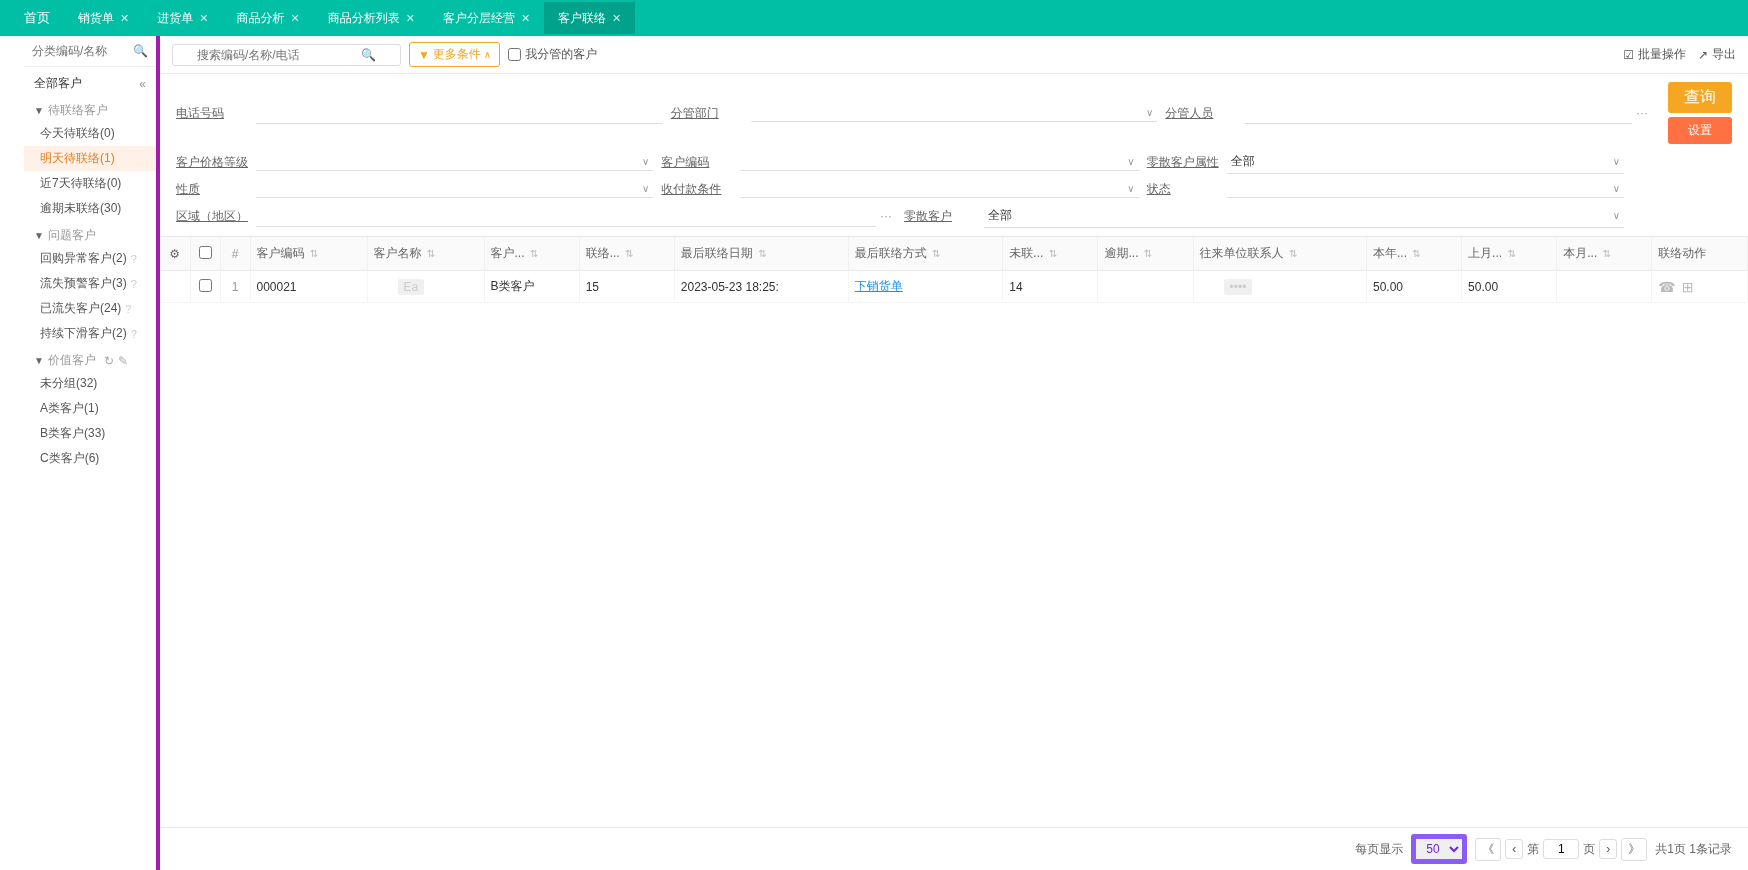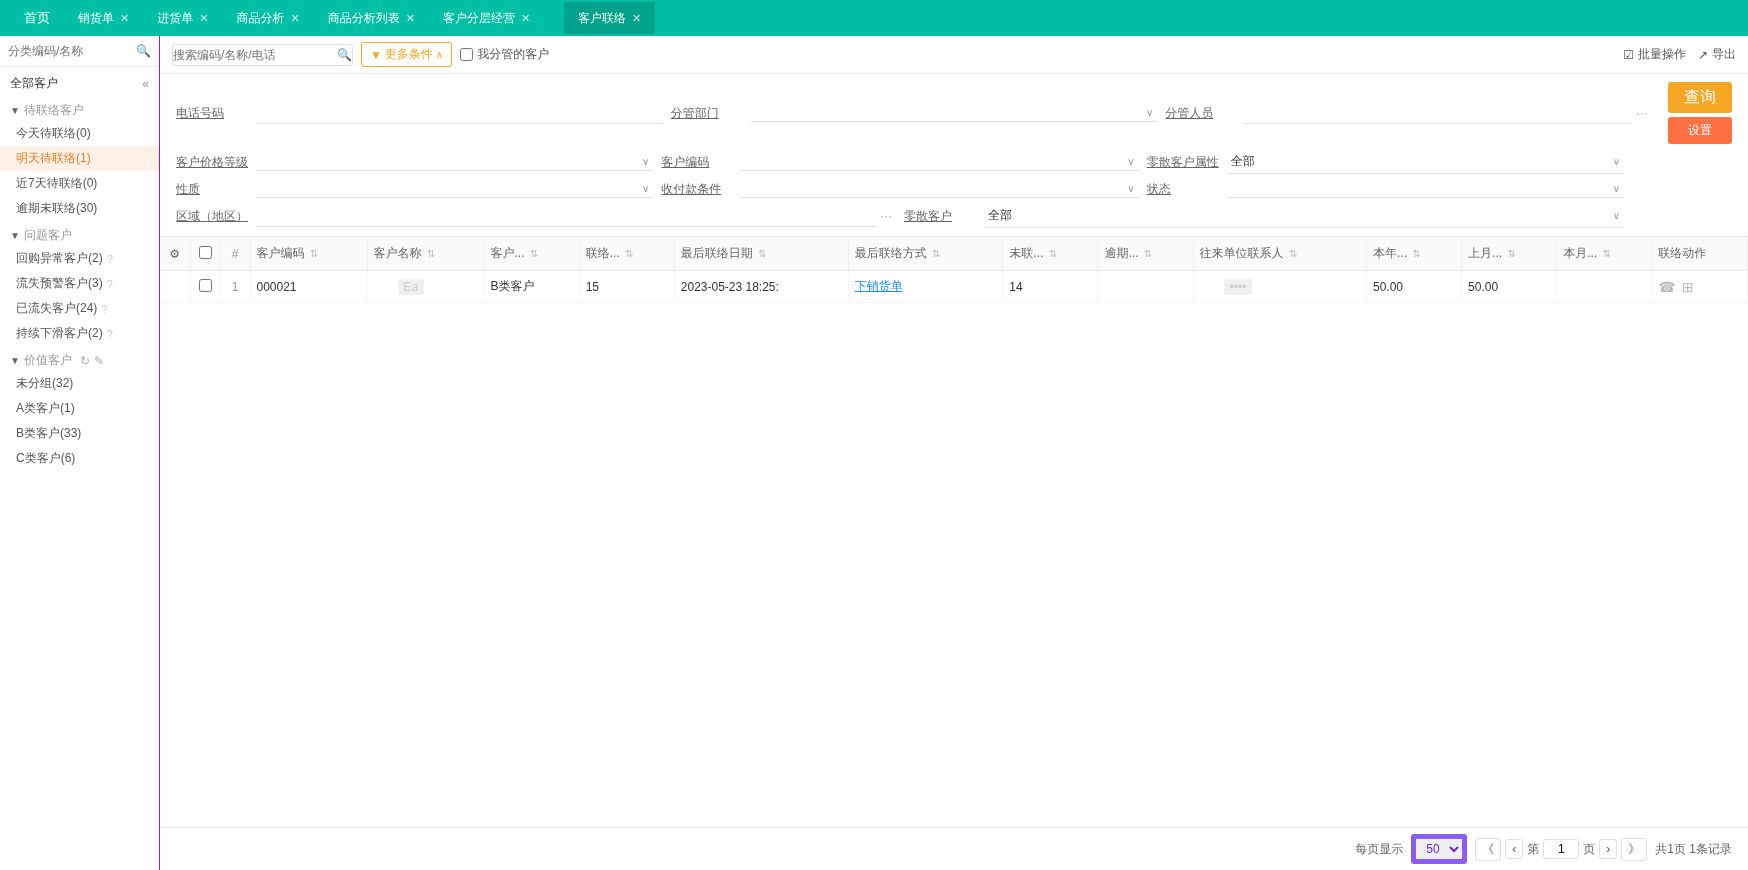--- a/index.html
+++ b/index.html
@@ -18,43 +18,44 @@
       color: #fff;
       padding: 0 14px;
       height: 32px;
       display: flex;
       align-items: center;
       cursor: pointer;
       white-space: nowrap;
       font-size: 13px;
       position: relative;
     }
-    .nav-item.active { background: rgba(0,0,0,0.15); margin-left: 20px; }
+    .nav-item.active { background: rgba(0,0,0,0.15); }
     .nav-item .close-x {
       margin-left: 6px;
       font-size: 11px;
       opacity: 0.8;
       cursor: pointer;
     }
     .nav-item.home { font-size: 13px; }
 
     
     .main-layout {
       display: flex;
       height: calc(100vh - 36px);
     }
 
     
     .sidebar {
       width: 160px;
       min-width: 160px;
       background: #fff;
-      border-right: 1px solid #a21caf;
+      border-right: 4px solid #a21caf;
       overflow-y: auto;
       padding-bottom: 20px;
+      padding-left: 24px;
     }
     .sidebar-search {
       display: flex;
       align-items: center;
       padding: 8px 8px;
       border-bottom: 1px solid #eee;
       gap: 4px;
     }
     .sidebar-search input {
       border: none;
@@ -114,21 +115,21 @@
       display: flex;
       align-items: center;
       gap: 8px;
       flex-wrap: wrap;
     }
     .toolbar-search {
       display: flex;
       align-items: flex-end;
       border: 1px solid #ddd;
       border-radius: 3px;
-      padding: 3px 0;
+      padding: 3px 24px;
       gap: 4px;
       background: #fff;
     }
     .toolbar-search input {
       border: none;
       outline: none;
       font-size: 12px;
       color: #999;
       width: 160px;
     }

